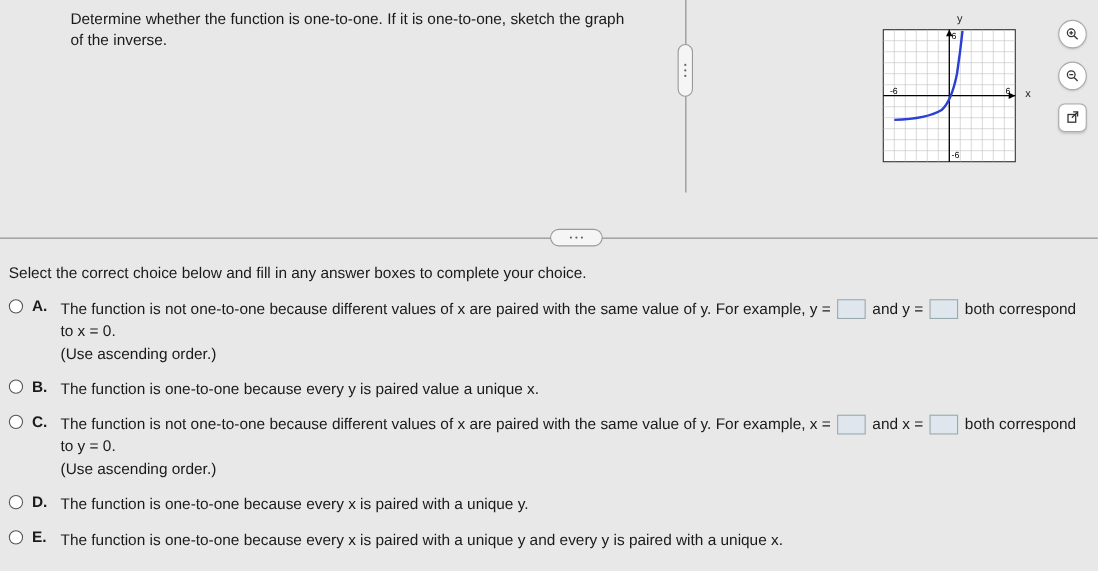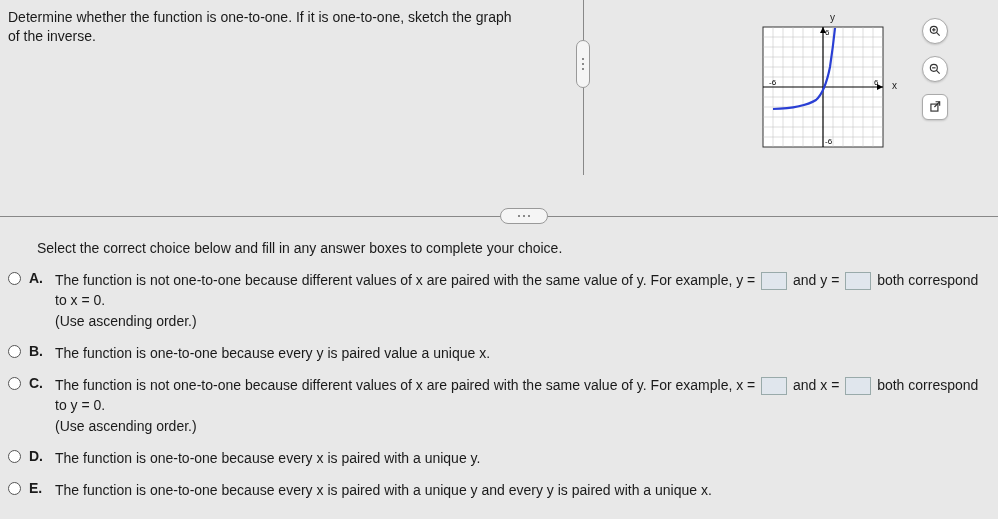--- a/index.html
+++ b/index.html
@@ -8,23 +8,24 @@
       font-size: 14px;
       background: #e8e8e8;
       color: #1a1a1a;
       width: 998px;
       height: 519px;
       overflow: hidden;
       position: relative;
     }
     .top-section {
       display: flex;
-      padding: 8px 0 0 8px;
+      padding: 8px 0 0 24px;
       height: 200px;
       position: relative;
+      margin-left: 40px;
     }
     .question-text {
       width: 520px;
       line-height: 1.35;
       padding-right: 10px;
     }
     .vline {
       position: absolute;
       left: 583px;
       top: 0;
@@ -86,21 +87,21 @@
       right: 0;
       height: 1px;
       background: #888;
     }
     .bottom-section {
       position: absolute;
       top: 240px;
       left: 8px;
       right: 8px;
     }
-    .instruction { margin-bottom: 14px; margin-left: 29px; }
+    .instruction { margin-bottom: 14px; }
     .choices { display: flex; flex-direction: column; gap: 12px; }
     .choice-row { display: flex; align-items: flex-start; gap: 8px; }
     .radio {
       width: 13px; height: 13px; border-radius: 50%;
       border: 1.5px solid #555; background: #fff;
       flex: 0 0 auto; margin-top: 2px; cursor: pointer;
     }
     .choice-letter { font-weight: bold; min-width: 18px; }
     .choice-body { flex: 1; line-height: 1.45; }
     .answer-box {

